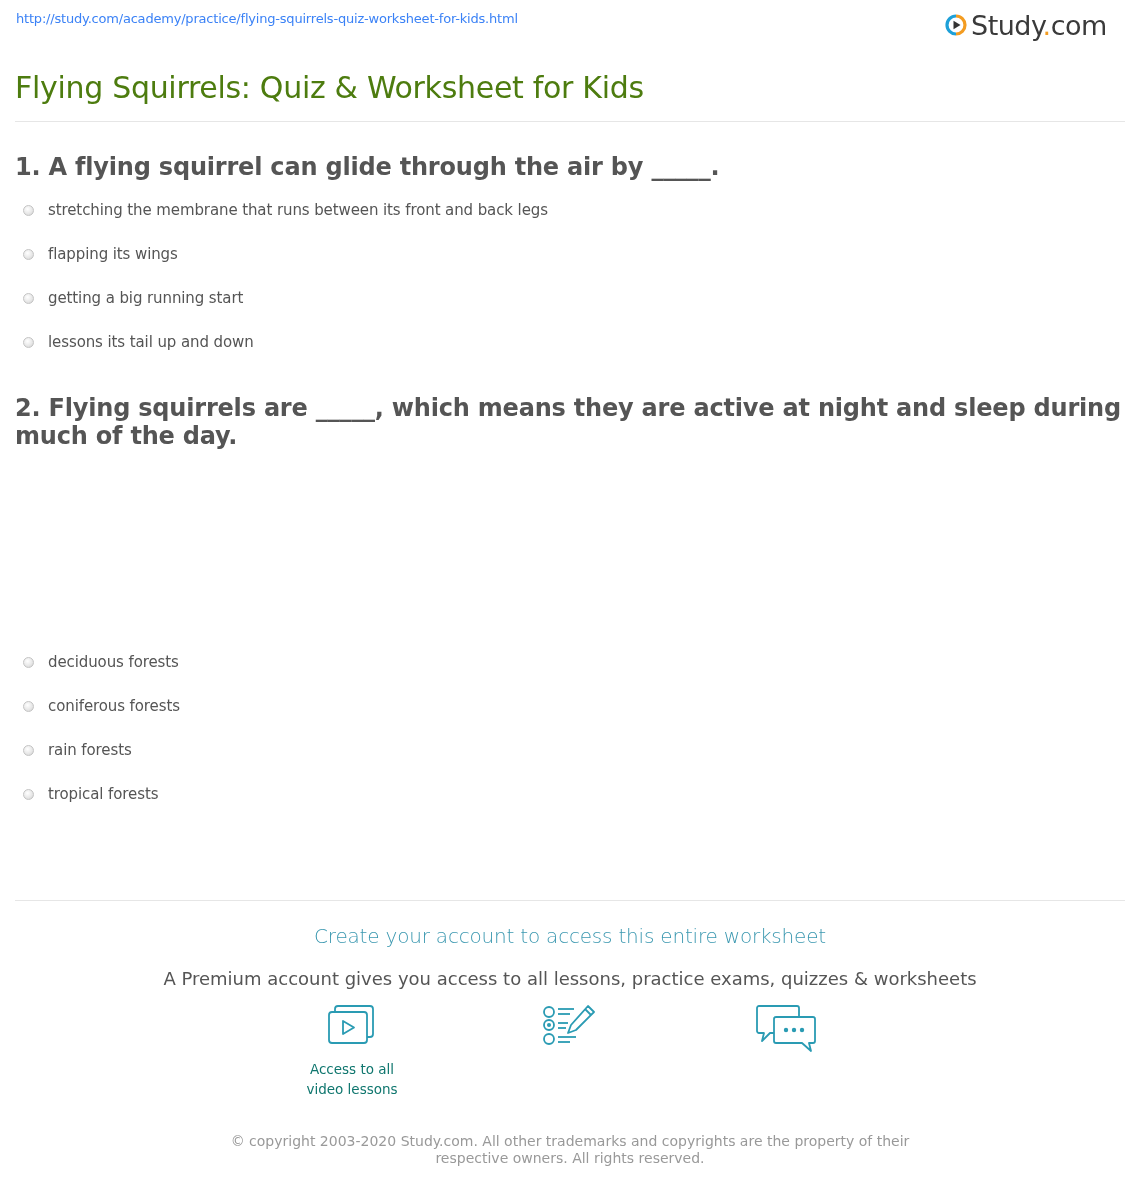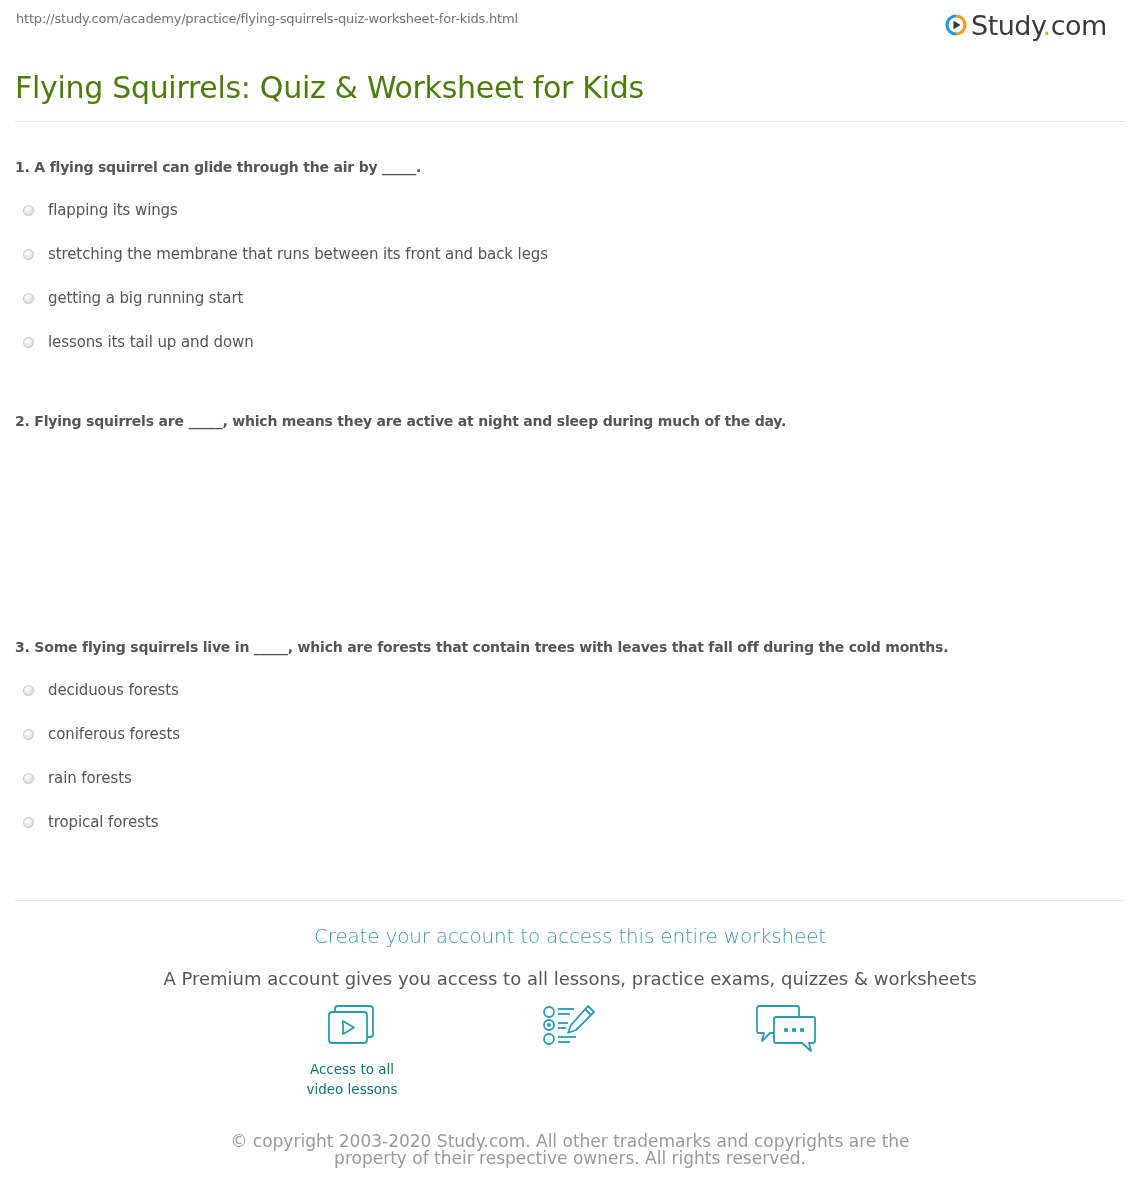--- a/index.html
+++ b/index.html
@@ -1,45 +1,45 @@
 <!DOCTYPE html>
 <html><head>
   <meta charset="utf-8">
   <style>
     * { box-sizing: border-box; margin: 0; padding: 0; }
     html, body { width: 1140px; height: 1197px; background: #ffffff; }
     body { font-family: "DejaVu Sans", "Liberation Sans", sans-serif; color: #555; position: relative; overflow: hidden; }
 
-    .url { position: absolute; left: 16px; top: 11px; font-size: 13px; color: #737373; letter-spacing: -0.2px; }
+    .url { position: absolute; left: 16px; top: 11px; font-size: 13px; color: #3b82f6; letter-spacing: -0.2px; }
 
     .logo { position: absolute; left: 945px; top: 9px; height: 32px; display: flex; align-items: center; }
     .logo-mark { width: 22px; height: 22px; position: relative; margin-right: 4px; }
     .logo-text { font-family: "DejaVu Sans", sans-serif; font-size: 27px; color: #3a3a3a; letter-spacing: -0.5px; font-weight: 500; }
     .logo-text .dot { color: #f39c21; }
 
     .page-title { position: absolute; left: 15px; top: 70px; font-size: 30px; color: #4d7c0f; font-weight: 500; letter-spacing: -0.3px; }
     .rule { position: absolute; left: 15px; right: 15px; height: 1px; background: #e6e6e6; }
 
     .question { position: absolute; left: 15px; width: 1110px; }
-    .q-text { font-size: 14px; font-weight: bold; color: #555; line-height: 28px; letter-spacing: -0.2px; }
+    .q-text { font-size: 24px; font-weight: bold; color: #555; line-height: 28px; letter-spacing: -0.2px; }
     .options { list-style: none; margin-top: 0; }
     .option { display: flex; align-items: center; height: 44px; }
     .radio { width: 11px; height: 11px; border-radius: 50%; border: 1px solid #c4c4c4; background: radial-gradient(circle at 40% 35%, #ffffff 0%, #e8e8e8 55%, #cfcfcf 100%); margin-left: 8px; margin-right: 14px; flex: none; }
     .opt-label { font-size: 15px; color: #555; letter-spacing: -0.1px; }
 
     .cta { position: absolute; left: 0; width: 1140px; text-align: center; }
     .cta-title { font-size: 20px; color: #3b98b0; font-weight: 300; letter-spacing: -0.2px; }
     .cta-sub { font-size: 18px; color: #555; margin-top: 20px; }
 
     .features { position: absolute; top: 1003px; left: 0; width: 1140px; }
     .feature { position: absolute; width: 200px; text-align: center; }
     .feature svg { display: block; margin: 0 auto; }
     .feature-label { font-size: 13.5px; color: #0f766e; line-height: 20px; margin-top: 12px; }
 
-    .copyright { position: absolute; top: 1133px; left: 210px; width: 720px; text-align: center; font-size: 17px; color: #999; line-height: 17px; }
+    .copyright { position: absolute; top: 1133px; left: 210px; width: 720px; text-align: center; font-size: 14px; color: #999; line-height: 17px; }
   </style>
 </head>
 <body>
 
 <div class="url">http://study.com/academy/practice/flying-squirrels-quiz-worksheet-for-kids.html</div>
 
 <div class="logo">
   <div class="logo-mark">
     <svg width="22" height="22" viewBox="0 0 22 22">
       <path d="M11 2 A9 9 0 0 0 11 20" fill="none" stroke="#1ea0d8" stroke-width="3.2"></path>
@@ -51,43 +51,42 @@
 </div>
 
 <h1 class="page-title">Flying Squirrels: Quiz &amp; Worksheet for Kids</h1>
 <div class="rule" style="top:121px"></div>
 
 <div class="question" style="top:153px">
   <div class="q-text">1. A flying squirrel can glide through the air by _____.</div>
   <ul class="options" style="margin-top:7px">
     <li class="option">
         <span class="radio"></span>
-        <span class="opt-label">flapping its wings</span>
+        <span class="opt-label">stretching the membrane that runs between its front and back legs</span>
       </li>
     <li class="option">
         <span class="radio"></span>
-        <span class="opt-label">stretching the membrane that runs between its front and back legs</span>
+        <span class="opt-label">flapping its wings</span>
       </li>
     <li class="option">
         <span class="radio"></span>
         <span class="opt-label">getting a big running start</span>
       </li>
     <li class="option">
         <span class="radio"></span>
         <span class="opt-label">lessons its tail up and down</span>
       </li>
   </ul>
 </div>
 
-<div class="question" style="top:407px">
+<div class="question" style="top:394px">
   <div class="q-text">2. Flying squirrels are _____, which means they are active at night and sleep during much of the day.</div>
 </div>
 
 <div class="question" style="top:633px">
-  <div class="q-text">3. Some flying squirrels live in _____, which are forests that contain trees with leaves that fall off during the cold months.</div>
   <ul class="options" style="margin-top:7px">
     <li class="option">
         <span class="radio"></span>
         <span class="opt-label">deciduous forests</span>
       </li>
     <li class="option">
         <span class="radio"></span>
         <span class="opt-label">coniferous forests</span>
       </li>
     <li class="option">

